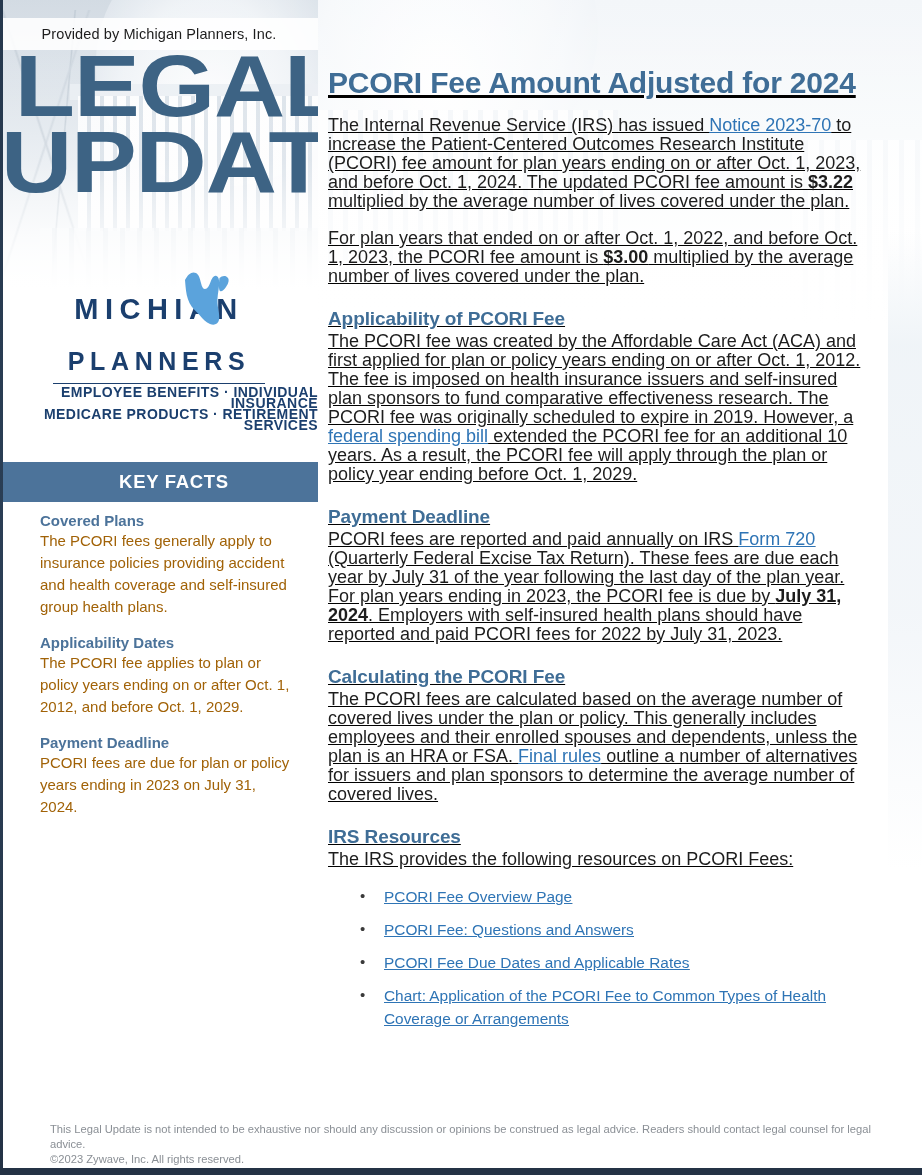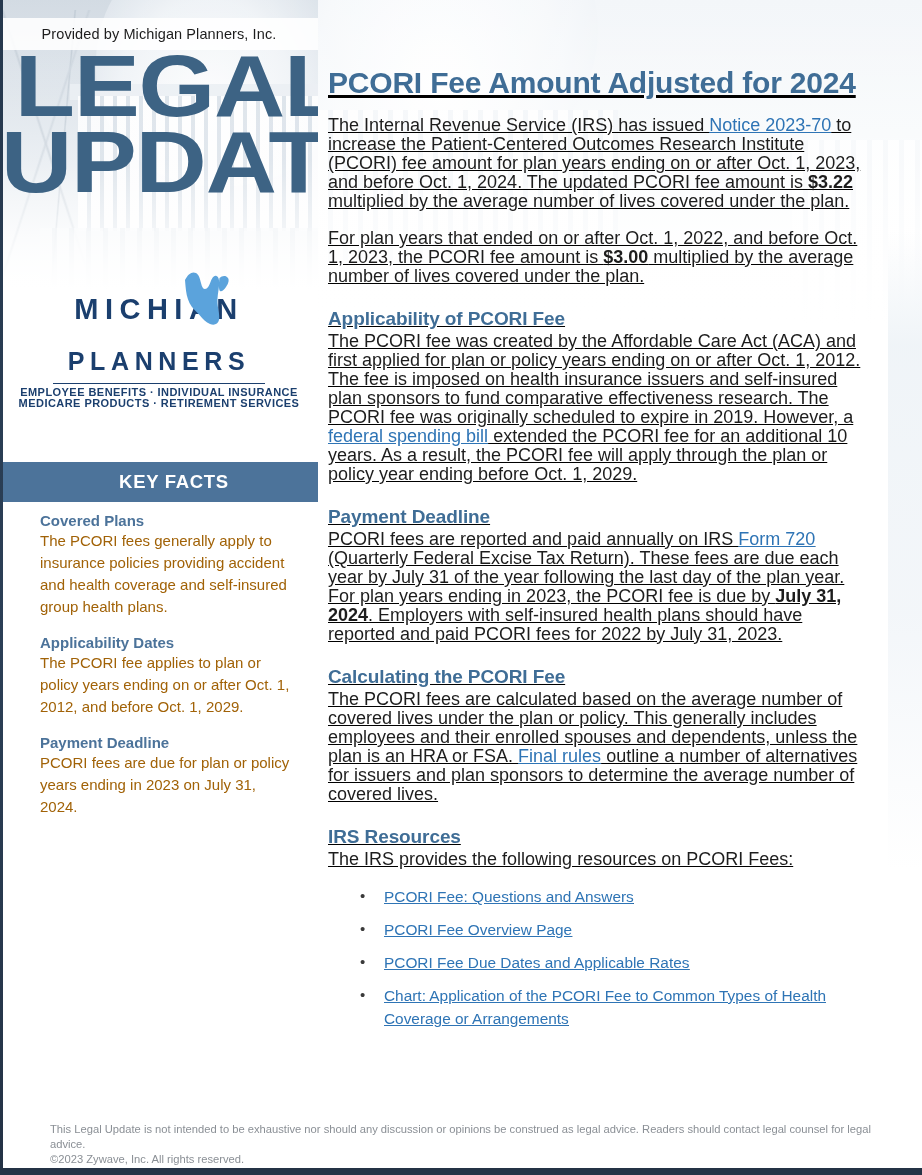--- a/index.html
+++ b/index.html
@@ -160,25 +160,26 @@
     width: 52px; height: 58px;
     pointer-events: none;
   }
   .logo-rule {
     width: 212px;
     height: 1px;
     background: #1b3f6e;
     margin: 5px auto 3px auto;
   }
   .logo-tag {
-    font-size: 11px;
+    font-size: 14px;
     font-weight: bold;
     color: #1b3f6e;
     letter-spacing: .45px;
     line-height: 11px;
+    text-align: right;
   }
 
   
   #keyfacts-band {
     position: absolute;
     left: 0; top: 462px;
     width: 292px;
     height: 40px;
     background: #4c739a;
     display: flex;
@@ -439,22 +440,22 @@
       <h2 class="sec-title">Payment Deadline</h2>
       <p class="body"><span>PCORI fees are reported and paid annually on IRS </span><a class="lnk">Form 720</a><span> (Quarterly Federal Excise Tax Return). These fees are due each year by July 31 of the year following the last day of the plan year. For plan years ending in 2023, the PCORI fee is due by </span><span class="bld">July 31, 2024</span><span>. Employers with self-insured health plans should have reported and paid PCORI fees for 2022 by July 31, 2023.</span></p>
 
       <h2 class="sec-title">Calculating the PCORI Fee</h2>
       <p class="body"><span>The PCORI fees are calculated based on the average number of covered lives under the plan or policy. This generally includes employees and their enrolled spouses and dependents, unless the plan is an HRA or FSA. </span><a class="lnk">Final rules</a><span> outline a number of alternatives for issuers and plan sponsors to determine the average number of covered lives.</span></p>
 
       <h2 class="sec-title">IRS Resources</h2>
       <p class="body tight">The IRS provides the following resources on PCORI Fees:</p>
 
       <ul class="res-list">
+        <li><a class="lnk">PCORI Fee Overview Page</a></li>
         <li><a class="lnk">PCORI Fee: Questions and Answers</a></li>
-        <li><a class="lnk">PCORI Fee Overview Page</a></li>
         <li><a class="lnk">PCORI Fee Due Dates and Applicable Rates</a></li>
         <li><a class="lnk">Chart: Application of the PCORI Fee to Common Types of Health Coverage or Arrangements</a></li>
       </ul>
 
     </div>
   </div>
 
   <div id="footer">
     <div id="footer-text">
       <div>This Legal Update is not intended to be exhaustive nor should any discussion or opinions be construed as legal advice. Readers should contact legal counsel for legal advice.</div>

